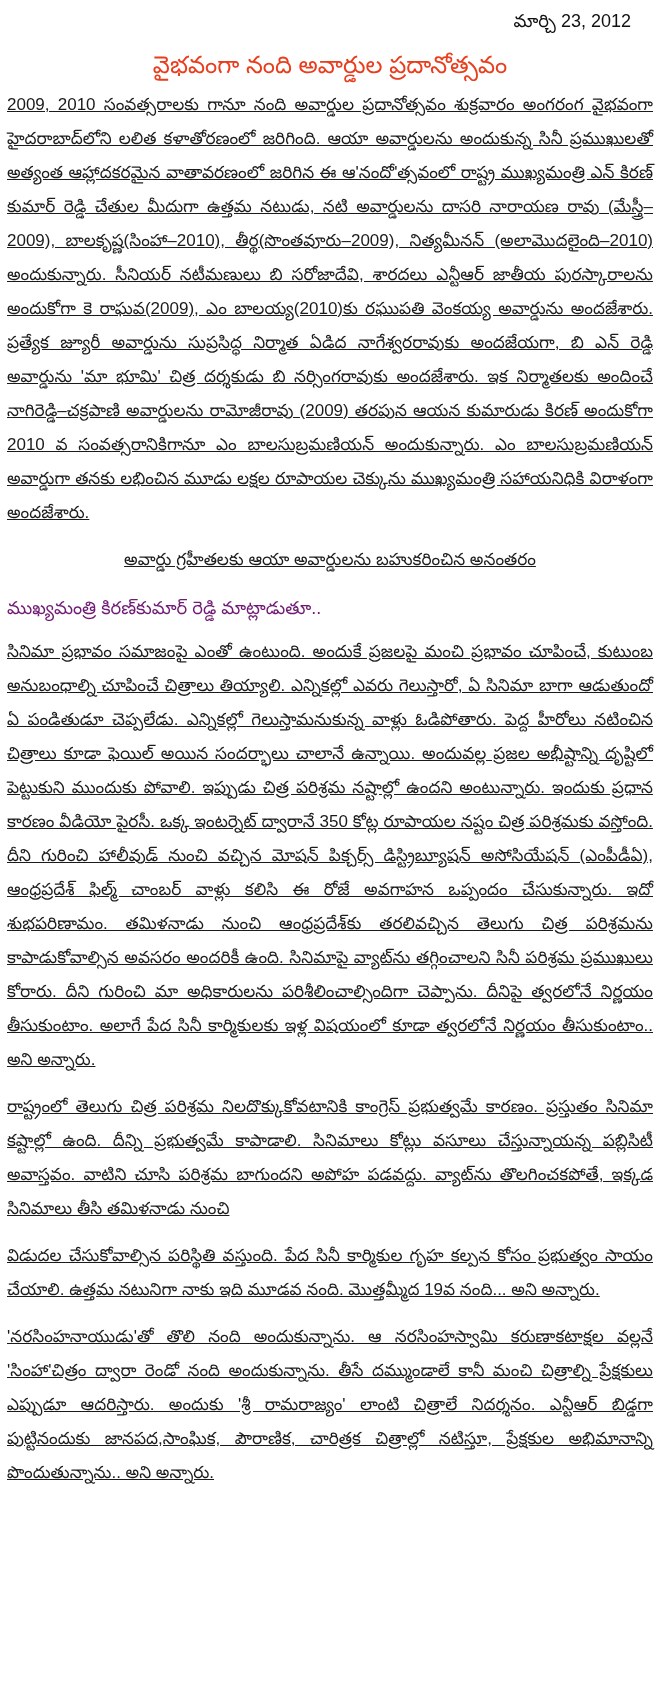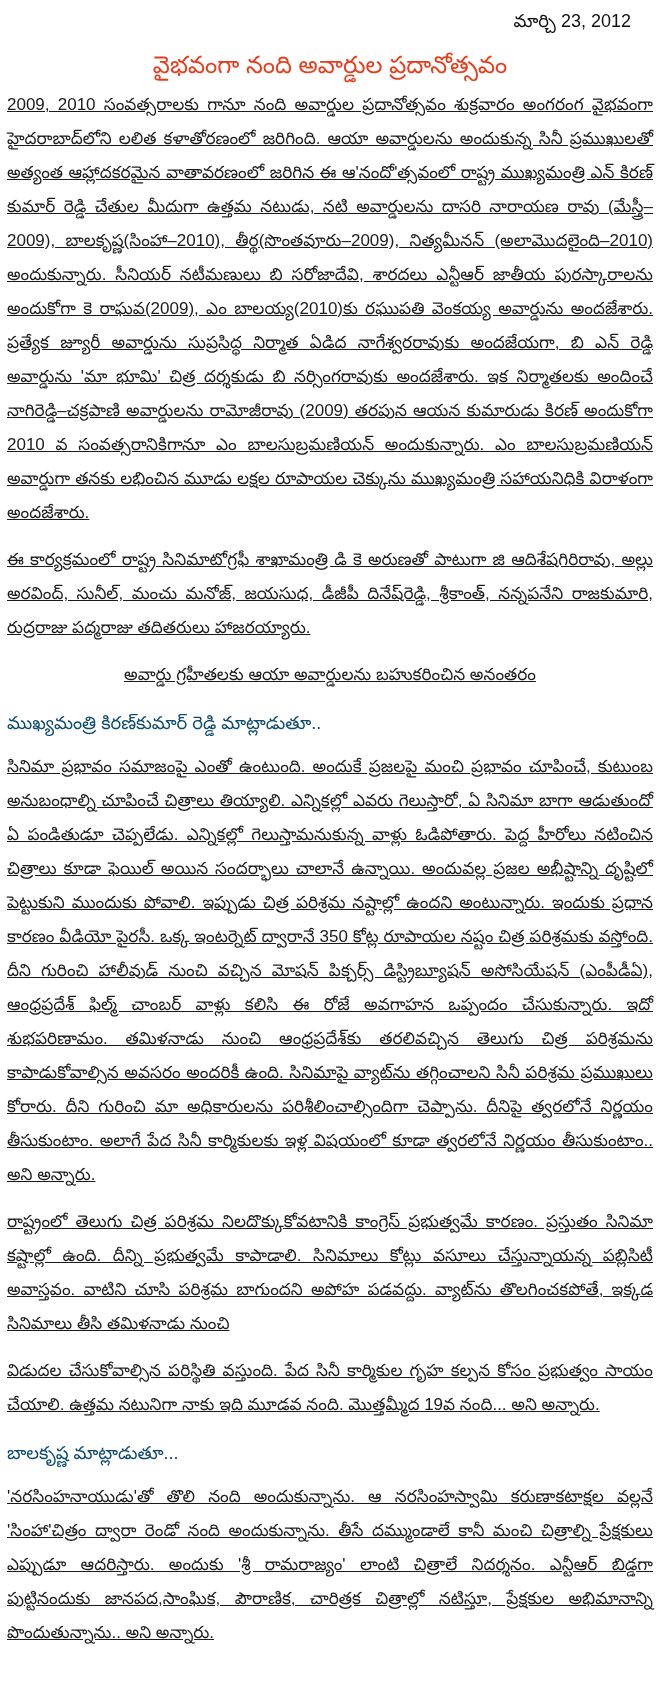--- a/index.html
+++ b/index.html
@@ -43,48 +43,46 @@
     text-decoration: underline;
   }
   .para.standalone {
     text-align: center;
     margin-bottom: 2px;
   }
   .subhead {
     margin: 18px 0 14px 0;
     font-size: 18px;
     font-weight: 400;
-    color: #0c4a6e;
+    color: #701a75;
     line-height: 26px;
     text-align: left;
   }
 </style>
 </head>
 <body>
 
 <div class="page">
 
   <div class="dateline">
     <div>మార్చి 23, 2012</div>
   </div>
 
   <h1 class="title">వైభవంగా నంది అవార్డుల ప్రదానోత్సవం</h1>
 
   <p class="para">2009, 2010 సంవత్సరాలకు గానూ నంది అవార్డుల ప్రదానోత్సవం శుక్రవారం అంగరంగ వైభవంగా హైదరాబాద్‌లోని లలిత కళాతోరణంలో జరిగింది. ఆయా అవార్డులను అందుకున్న సినీ ప్రముఖులతో అత్యంత ఆహ్లాదకరమైన వాతావరణంలో జరిగిన ఈ ఆ'నందో'త్సవంలో రాష్ట్ర ముఖ్యమంత్రి ఎన్ కిరణ్ కుమార్ రెడ్డి చేతుల మీదుగా ఉత్తమ నటుడు, నటి అవార్డులను దాసరి నారాయణ రావు (మేస్త్రీ–2009), బాలకృష్ణ(సింహా–2010), తీర్థ(సొంతవూరు–2009), నిత్యమీనన్ (అలామొదలైంది–2010) అందుకున్నారు. సీనియర్ నటీమణులు బి సరోజాదేవి, శారదలు ఎన్టీఆర్ జాతీయ పురస్కారాలను అందుకోగా కె రాఘవ(2009), ఎం బాలయ్య(2010)కు రఘుపతి వెంకయ్య అవార్డును అందజేశారు. ప్రత్యేక జ్యూరీ అవార్డును సుప్రసిద్ధ నిర్మాత ఏడిద నాగేశ్వరరావుకు అందజేయగా, బి ఎన్ రెడ్డి అవార్డును 'మా భూమి' చిత్ర దర్శకుడు బి నర్సింగరావుకు అందజేశారు. ఇక నిర్మాతలకు అందించే నాగిరెడ్డి–చక్రపాణి అవార్డులను రామోజీరావు (2009) తరపున ఆయన కుమారుడు కిరణ్ అందుకోగా 2010 వ సంవత్సరానికిగానూ ఎం బాలసుబ్రమణియన్ అందుకున్నారు. ఎం బాలసుబ్రమణియన్ అవార్డుగా తనకు లభించిన మూడు లక్షల రూపాయల చెక్కును ముఖ్యమంత్రి సహాయనిధికి విరాళంగా అందజేశారు.</p>
 
-  <p class="para">ఈ కార్యక్రమంలో రాష్ట్ర సినిమాటోగ్రఫీ శాఖామంత్రి డి కె అరుణతో పాటుగా జి ఆదిశేషగిరిరావు, అల్లు అరవింద్, సునీల్, మంచు మనోజ్, జయసుధ, డీజీపీ దినేష్‌రెడ్డి, శ్రీకాంత్, నన్నపనేని రాజకుమారి, రుద్రరాజు పద్మరాజు తదితరులు హాజరయ్యారు.</p>
 
   <p class="para standalone">అవార్డు గ్రహీతలకు ఆయా అవార్డులను బహుకరించిన అనంతరం</p>
 
   <h2 class="subhead">ముఖ్యమంత్రి కిరణ్‌కుమార్ రెడ్డి మాట్లాడుతూ..</h2>
 
   <p class="para">సినిమా ప్రభావం సమాజంపై ఎంతో ఉంటుంది. అందుకే ప్రజలపై మంచి ప్రభావం చూపించే, కుటుంబ అనుబంధాల్ని చూపించే చిత్రాలు తియ్యాలి. ఎన్నికల్లో ఎవరు గెలుస్తారో, ఏ సినిమా బాగా ఆడుతుందో ఏ పండితుడూ చెప్పలేడు. ఎన్నికల్లో గెలుస్తామనుకున్న వాళ్లు ఓడిపోతారు. పెద్ద హీరోలు నటించిన చిత్రాలు కూడా ఫెయిల్ అయిన సందర్భాలు చాలానే ఉన్నాయి. అందువల్ల ప్రజల అభీష్టాన్ని దృష్టిలో పెట్టుకుని ముందుకు పోవాలి. ఇప్పుడు చిత్ర పరిశ్రమ నష్టాల్లో ఉందని అంటున్నారు. ఇందుకు ప్రధాన కారణం వీడియో పైరసీ. ఒక్క ఇంటర్నెట్ ద్వారానే 350 కోట్ల రూపాయల నష్టం చిత్ర పరిశ్రమకు వస్తోంది. దీని గురించి హాలీవుడ్ నుంచి వచ్చిన మోషన్ పిక్చర్స్ డిస్ట్రిబ్యూషన్ అసోసియేషన్ (ఎంపీడీఏ), ఆంధ్రప్రదేశ్ ఫిల్మ్ చాంబర్ వాళ్లు కలిసి ఈ రోజే అవగాహన ఒప్పందం చేసుకున్నారు. ఇదో శుభపరిణామం. తమిళనాడు నుంచి ఆంధ్రప్రదేశ్‌కు తరలివచ్చిన తెలుగు చిత్ర పరిశ్రమను కాపాడుకోవాల్సిన అవసరం అందరికీ ఉంది. సినిమాపై వ్యాట్‌ను తగ్గించాలని సినీ పరిశ్రమ ప్రముఖులు కోరారు. దీని గురించి మా అధికారులను పరిశీలించాల్సిందిగా చెప్పాను. దీనిపై త్వరలోనే నిర్ణయం తీసుకుంటాం. అలాగే పేద సినీ కార్మికులకు ఇళ్ల విషయంలో కూడా త్వరలోనే నిర్ణయం తీసుకుంటాం.. అని అన్నారు.</p>
 
 
   <p class="para">రాష్ట్రంలో తెలుగు చిత్ర పరిశ్రమ నిలదొక్కుకోవటానికి కాంగ్రెస్ ప్రభుత్వమే కారణం. ప్రస్తుతం సినిమా కష్టాల్లో ఉంది. దీన్ని ప్రభుత్వమే కాపాడాలి. సినిమాలు కోట్లు వసూలు చేస్తున్నాయన్న పబ్లిసిటీ అవాస్తవం. వాటిని చూసి పరిశ్రమ బాగుందని అపోహ పడవద్దు.  వ్యాట్‌ను తొలగించకపోతే, ఇక్కడ సినిమాలు తీసి తమిళనాడు నుంచి</p>
 
   <p class="para">విడుదల చేసుకోవాల్సిన పరిస్థితి వస్తుంది. పేద సినీ కార్మికుల గృహ కల్పన కోసం ప్రభుత్వం సాయం చేయాలి. ఉత్తమ నటునిగా నాకు ఇది మూడవ నంది. మొత్తమ్మీద 19వ నంది... అని అన్నారు.</p>
 
-  <h2 class="subhead">బాలకృష్ణ మాట్లాడుతూ...</h2>
 
   <p class="para">'నరసింహనాయుడు'తో తొలి నంది అందుకున్నాను. ఆ నరసింహస్వామి కరుణాకటాక్షల వల్లనే 'సింహా'చిత్రం ద్వారా రెండో నంది అందుకున్నాను. తీసే దమ్ముండాలే కానీ మంచి చిత్రాల్ని ప్రేక్షకులు ఎప్పుడూ ఆదరిస్తారు. అందుకు 'శ్రీ రామరాజ్యం' లాంటి చిత్రాలే నిదర్శనం. ఎన్టీఆర్ బిడ్డగా పుట్టినందుకు జానపద,సాంఘిక, పౌరాణిక, చారిత్రక చిత్రాల్లో నటిస్తూ, ప్రేక్షకుల అభిమానాన్ని పొందుతున్నాను.. అని అన్నారు.</p>
 
 </div>
 
 </body></html>

